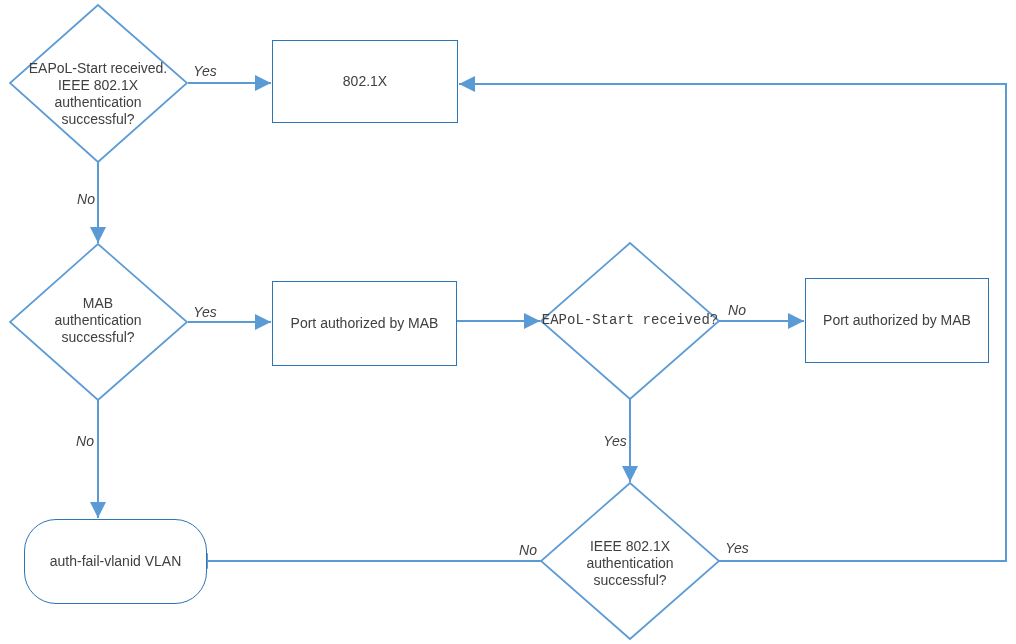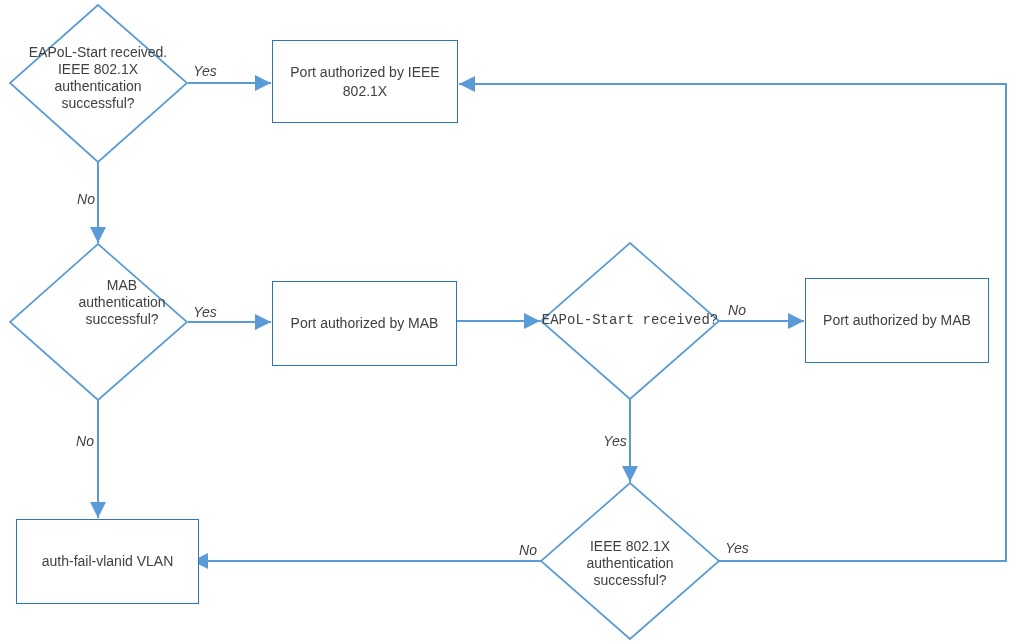--- a/index.html
+++ b/index.html
@@ -76,40 +76,39 @@
     <polyline class="conn" points="188,322 271,322" marker-end="url(#ah)"></polyline>
     <polyline class="conn" points="98,400 98,518" marker-end="url(#ah)"></polyline>
     <polyline class="conn" points="456,321 540,321" marker-end="url(#ah)"></polyline>
     <polyline class="conn" points="719,321 804,321" marker-end="url(#ah)"></polyline>
     <polyline class="conn" points="630,399 630,482" marker-end="url(#ah)"></polyline>
     <polyline class="conn" points="541,561 192,561" marker-end="url(#ah)"></polyline>
     <polyline class="conn" points="719,561 1006,561 1006,84 459,84" marker-end="url(#ah)"></polyline>
   </svg>
 
   <div class="box" style="left:272px; top:40px; width:186px; height:83px;">
-    <div>Port authorized by IEEE</div>
     <div>802.1X</div>
   </div>
   <div class="box" style="left:272px; top:281px; width:185px; height:85px;">
     <div>Port authorized by MAB</div>
   </div>
   <div class="box" style="left:805px; top:278px; width:184px; height:85px;">
     <div>Port authorized by MAB</div>
   </div>
-  <div class="box" style="left:16px; top:519px; width:183px; height:85px;">
+  <div class="box" style="left:24px; top:519px; width:183px; height:85px;border-radius:32px;">
     <div>auth-fail-vlanid VLAN</div>
   </div>
 
-  <div class="d-text" style="left:98px; top:78px;">
+  <div class="d-text" style="left:98px; top:94px;">
     <div>EAPoL-Start received.</div>
     <div>IEEE 802.1X</div>
     <div>authentication</div>
     <div>successful?</div>
   </div>
-  <div class="d-text" style="left:98px; top:302px;margin-left:24px;">
+  <div class="d-text" style="left:98px; top:320px;">
     <div>MAB</div>
     <div>authentication</div>
     <div>successful?</div>
   </div>
   <div class="d-text" style="left:630px; top:320px;font-family:Liberation Mono, monospace;">
     <div>EAPoL-Start received?</div>
   </div>
   <div class="d-text" style="left:630px; top:563px;">
     <div>IEEE 802.1X</div>
     <div>authentication</div>

